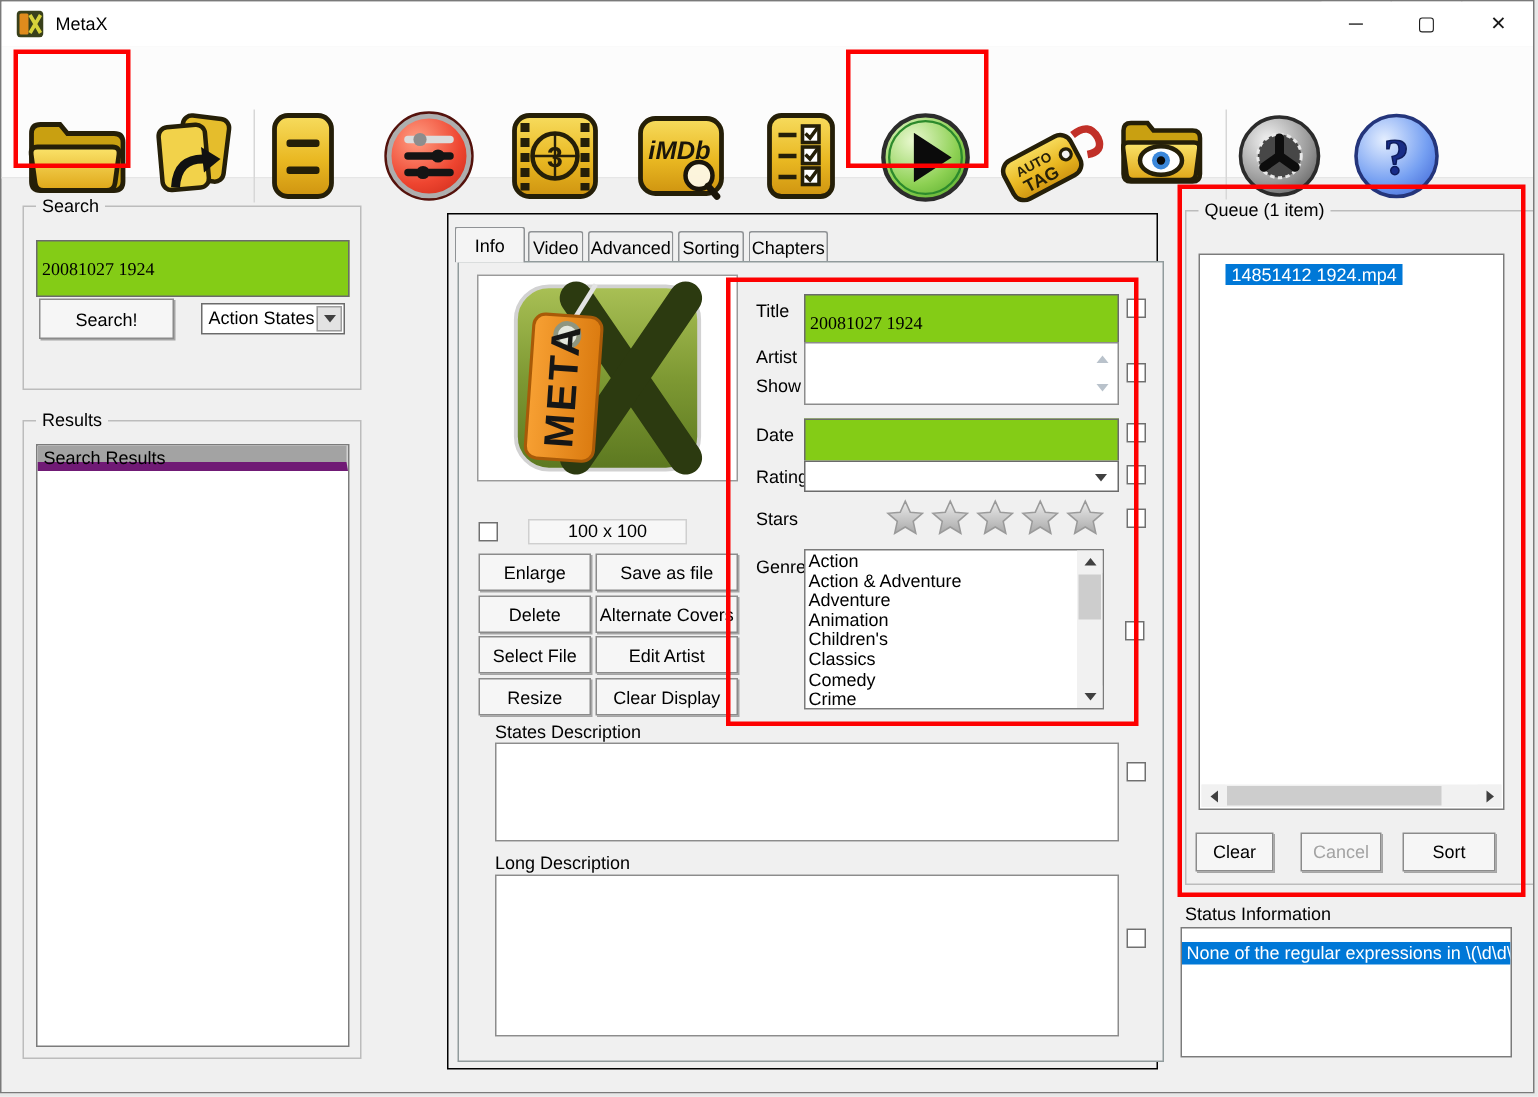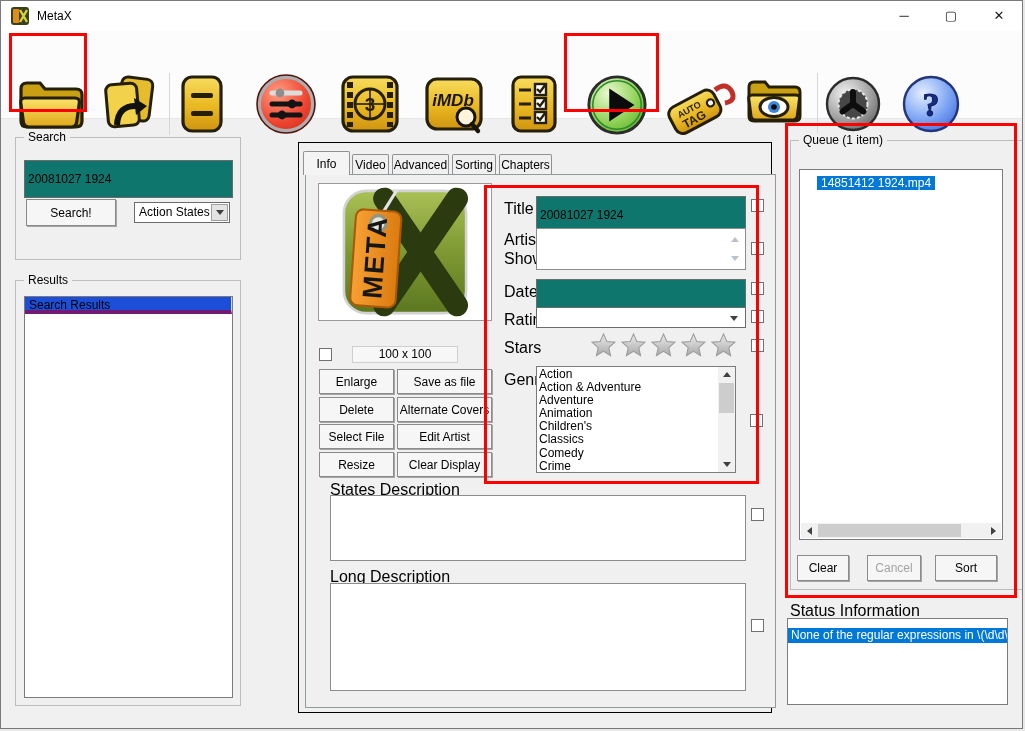--- a/index.html
+++ b/index.html
@@ -12,24 +12,24 @@
   
   #toolbar{position:absolute;left:0;top:30px;width:100%;height:88px;background:#fcfcfc;border-bottom:1px solid #e6e6e6;}
   .tbicon{position:absolute;top:42px;display:flex;align-items:center;justify-content:center;}
   .tbsep{position:absolute;top:42px;width:1px;height:62px;background:#d7d7d7;}
   
   .redbox{position:absolute;border:3px solid #fd0000;z-index:60;pointer-events:none;}
   
   .groupbox{position:absolute;border:1px solid #bcbcbc;}
   .legend{position:absolute;top:-8px;left:8px;background:#f0f0f0;padding:0 4px;font-size:12px;white-space:nowrap;}
   
-  .lbl{position:absolute;font-size:16px;white-space:nowrap;text-align:right;}
+  .lbl{position:absolute;font-size:12px;white-space:nowrap;text-align:right;}
   .btn{position:absolute;background:#f6f6f6;border:1px solid #8b8b8b;box-shadow:1px 1px 0 #a5a5a5;display:flex;align-items:center;justify-content:center;font-size:12px;cursor:default;}
   .btn.disabled{color:#a3a3a3;}
-  .input{position:absolute;background:#0f766e;border:1px solid #6b6b6b;font-size:12px;padding:18px 3px;font-family:Liberation Sans, sans-serif;outline:none;}
+  .input{position:absolute;background:#84cc16;border:1px solid #6b6b6b;font-size:12px;padding:18px 3px;font-family:Liberation Serif, serif;outline:none;}
   .area{position:absolute;background:#fff;border:1px solid #8c8c8c;}
   .cb{position:absolute;width:13px;height:13px;background:#fff;border:1px solid #707070;}
   .combo{position:absolute;background:#fff;border:1px solid #6b6b6b;}
   .combo .val{position:absolute;left:4px;top:2px;font-size:12px;white-space:nowrap;}
   .ddbtn{position:absolute;right:1px;top:1px;bottom:1px;width:17px;background:#e3e3e3;border:1px solid #9e9e9e;display:flex;align-items:center;justify-content:center;}
   .list{position:absolute;background:#fff;border:1px solid #7b7b7b;overflow:hidden;}
   
   .tri{width:0;height:0;}
   .tri.d{border-left:4px solid transparent;border-right:4px solid transparent;border-top:5px solid #404040;}
   .tri.u{border-left:4px solid transparent;border-right:4px solid transparent;border-bottom:5px solid #404040;}
@@ -40,21 +40,21 @@
   .vsb{position:absolute;background:#f1f1f1;}
   .sbb{position:absolute;background:#f1f1f1;display:flex;align-items:center;justify-content:center;}
   .thumb{position:absolute;background:#cdcdcd;}
   
   .tab{position:absolute;background:#f0f0f0;border:1px solid #8f9295;border-bottom:none;border-radius:2px 2px 0 0;display:flex;align-items:center;justify-content:center;font-size:12px;}
   .tab.active{background:#f4f4f4;z-index:5;}
   #tabpage{position:absolute;left:6px;top:31px;width:471px;height:534px;border:1px solid #919b9c;background:#f0f0f0;}
   
   .sel{background:#0078d7;color:#fff;}
   
-  .lvheader{position:absolute;left:0;top:0;right:0;height:17px;background:#1d4ed8;border-bottom:4px solid #701a75;border-right:1px solid #d4d4d4;padding:1px 4px;font-size:12px;}
+  .lvheader{position:absolute;left:0;top:0;right:0;height:17px;background:#a3a3a3;border-bottom:6px solid #701a75;border-right:1px solid #d4d4d4;padding:1px 4px;font-size:12px;}
 </style>
 </head>
 <body>
 
 <svg width="0" height="0" style="position:absolute">
   <defs>
     <linearGradient id="gGold" x1="0" y1="0" x2="0" y2="1">
       <stop offset="0" stop-color="#f7dc5e"></stop>
         <stop offset="0.55" stop-color="#e9b822"></stop>
         <stop offset="1" stop-color="#cf9410"></stop>

